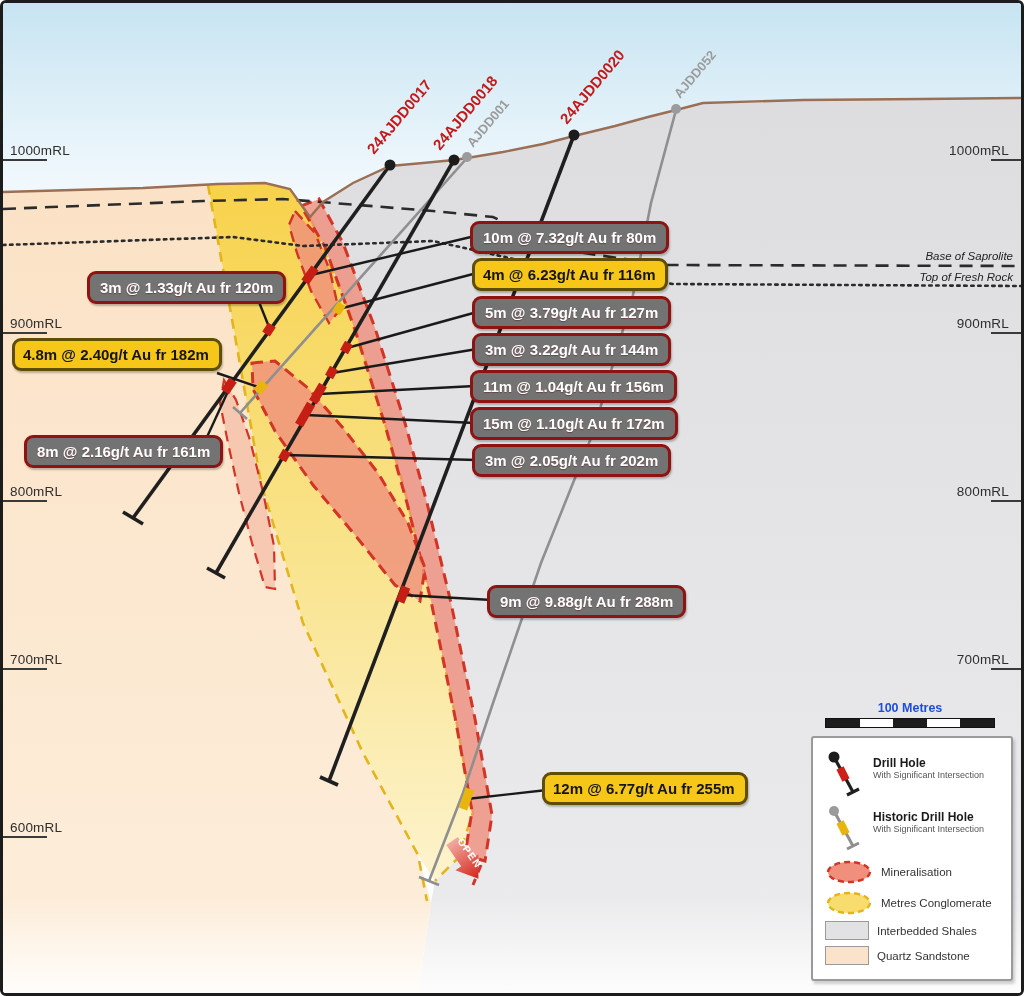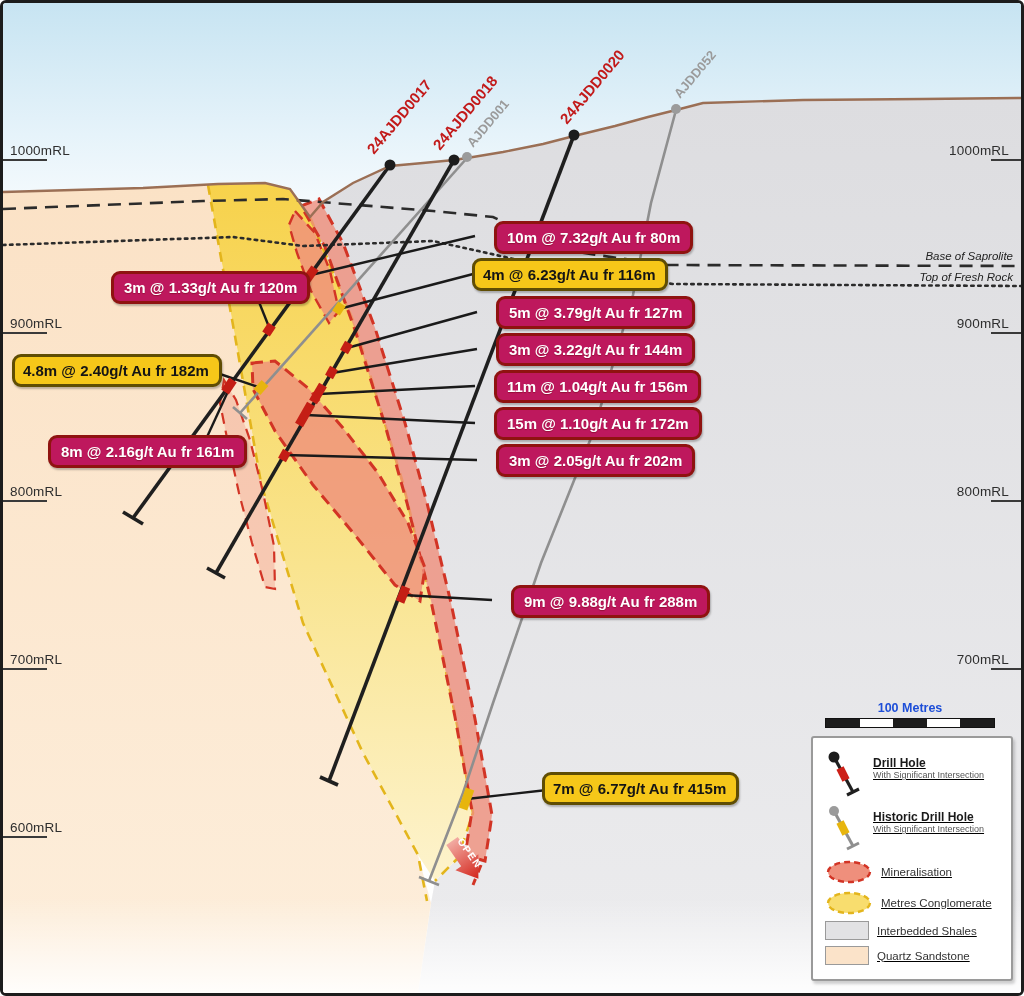--- a/index.html
+++ b/index.html
@@ -1,30 +1,30 @@
 <!DOCTYPE html>
 <html><head>
 <meta charset="utf-8">
 <style>
   html,body{margin:0;padding:0;background:#ffffff;font-family:"Liberation Sans",sans-serif;}
   #canvas{position:relative;width:1024px;height:996px;background:#ffffff;border:3px solid #1c1c1c;border-radius:6px;box-sizing:border-box;overflow:hidden;}
   #scene{position:absolute;left:0;top:0;}
   .callout{position:absolute;font-weight:bold;font-size:15px;line-height:17px;padding:5px 10px;border-radius:9px;white-space:nowrap;box-shadow:1px 2px 2px rgba(0,0,0,.25);}
-  .callout.red{background:#be185d;border:3px solid #8f1310;color:#ffffff;text-shadow:0 1px 1px rgba(90,0,0,.4);margin-left:24px;}
+  .callout.red{background:#737373;border:3px solid #8f1310;color:#ffffff;text-shadow:0 1px 1px rgba(90,0,0,.4);}
   .callout.yellow{background:#f6c719;border:3px solid #5f4d04;color:#151515;padding-left:8px;}
   .mrl{position:absolute;font-size:13.5px;color:#2e2e2e;letter-spacing:.2px;}
   .mrl.right{text-align:right;}
   .horizon-label{position:absolute;right:8px;font-style:italic;font-size:11.5px;color:#222;text-align:right;margin-left:22px;}
   .scalebar{position:absolute;left:822px;top:698px;width:170px;}
   .scalebar .sb-label{text-align:center;font-size:12.5px;font-weight:bold;color:#1d4ed8;margin-bottom:3px;}
   .scalebar .sb-bar{display:flex;height:8px;border:1.5px solid #111;background:#fff;}
   .scalebar .sb-bar span{flex:1;}
   .sb-dark{background:#1c1c1c;} .sb-light{background:#ffffff;}
   .legend{position:absolute;left:808px;top:733px;width:202px;height:245px;background:#ffffff;border:2px solid #9a9a9a;border-radius:3px;box-sizing:border-box;padding:10px 6px 0 12px;box-shadow:2px 3px 3px rgba(0,0,0,.18);}
-  .leg-row{display:flex;align-items:center;text-decoration:underline;}
+  .leg-row{display:flex;align-items:center;}
   .leg-row.tall{height:54px;align-items:flex-start;}
   .leg-row.mid{height:31px;} .leg-row.short{height:25px;}
   .leg-txt{margin-left:8px;padding-top:9px;}
   .leg-title{font-size:12px;font-weight:bold;color:#1a1a1a;line-height:13px;}
   .leg-sub{font-size:9px;color:#555;line-height:11px;}
   .leg-label{font-size:11.5px;color:#333;margin-left:8px;}
   .swatch{width:44px;height:19px;border:1.5px solid #9a9a9a;box-sizing:border-box;}
 </style>
 </head>
 <body>
@@ -182,24 +182,24 @@
 <div class="horizon-label" style="top:268px">Top of Fresh Rock</div>
 
 <div class="callout red" style="left:467px;top:218px">10m @ 7.32g/t Au fr 80m</div>
 <div class="callout yellow" style="left:469px;top:255px">4m @ 6.23g/t Au fr 116m</div>
 <div class="callout red" style="left:469px;top:293px">5m @ 3.79g/t Au fr 127m</div>
 <div class="callout red" style="left:469px;top:330px">3m @ 3.22g/t Au fr 144m</div>
 <div class="callout red" style="left:467px;top:367px">11m @ 1.04g/t Au fr 156m</div>
 <div class="callout red" style="left:467px;top:404px">15m @ 1.10g/t Au fr 172m</div>
 <div class="callout red" style="left:469px;top:441px">3m @ 2.05g/t Au fr 202m</div>
 <div class="callout red" style="left:84px;top:268px">3m @ 1.33g/t Au fr 120m</div>
-<div class="callout yellow" style="left:9px;top:351px">4.8m @ 2.40g/t Au fr 182m</div>
+<div class="callout yellow" style="left:9px;top:335px">4.8m @ 2.40g/t Au fr 182m</div>
 <div class="callout red" style="left:21px;top:432px">8m @ 2.16g/t Au fr 161m</div>
 <div class="callout red" style="left:484px;top:582px">9m @ 9.88g/t Au fr 288m</div>
-<div class="callout yellow" style="left:539px;top:769px">7m @ 6.77g/t Au fr 415m</div>
+<div class="callout yellow" style="left:539px;top:769px">12m @ 6.77g/t Au fr 255m</div>
 
 <div class="scalebar">
   <div class="sb-label">100 Metres</div>
   <div class="sb-bar">
     <span class="sb-dark"></span>
         <span class="sb-light"></span>
         <span class="sb-dark"></span>
         <span class="sb-light"></span>
         <span class="sb-dark"></span>
   </div>

